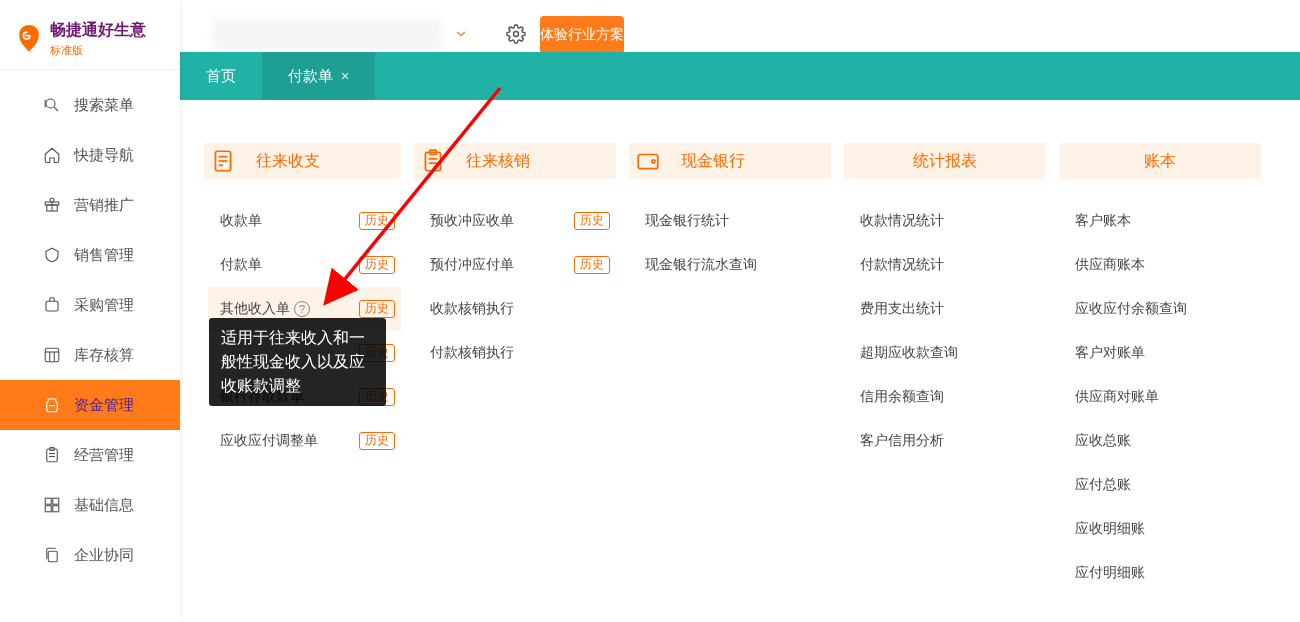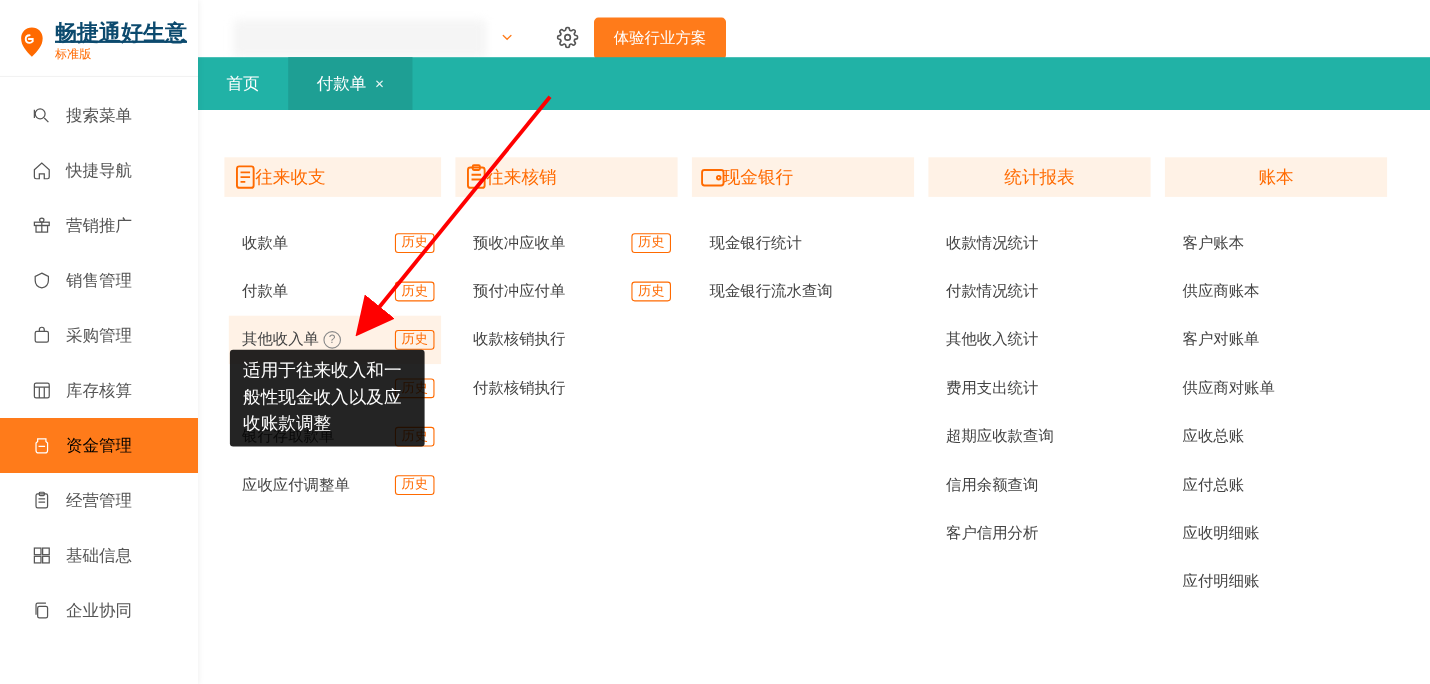--- a/index.html
+++ b/index.html
@@ -20,48 +20,48 @@
   .brand {
     height: 70px; padding: 8px 10px 0 14px; display: flex; align-items: center;
     border-bottom: 1px solid #f2f2f2;
   }
   .brand-logo {
     width: 30px; height: 38px; display:inline-flex; align-items:center; justify-content:center;
     margin-right:6px;
   }
   .brand-logo svg { width:28px; height:34px; }
   .brand-text { display:flex; flex-direction:column; }
-  .brand-title { color:#0c4a6e; font-size:20px; font-weight:bold; line-height:18px;text-decoration:underline; }
+  .brand-title { color:#701a75; font-size:16px; font-weight:bold; line-height:18px; }
   .brand-sub { color:#ff6a00; font-size:11px; line-height:14px; margin-top:4px;}
   .menu { padding-top: 10px; }
   .menu-item {
-    height: 50px; display:flex; align-items:center; padding-left:28px;
+    height: 50px; display:flex; align-items:center; padding-left:42px;
     color:#555; cursor:pointer;
   }
-  .menu-item.active { background:#ff7b1a; color:#000000; }
+  .menu-item.active { background:#ff7b1a; color:#4c1d95; }
   .menu-item.active .mi-icon svg { stroke:#fff; }
   .mi-icon { width:20px; height:20px; display:inline-flex; align-items:center; justify-content:center; margin-right:12px;}
   .mi-icon svg { width:18px; height:18px; stroke:#555; fill:none; stroke-width:1.5; }
   .mi-label { font-size:15px; }
 
   
   .header {
     position:absolute; left:180px; top:0; right:0; height:70px;
     display:flex; align-items:center; padding:0 18px;
     background:#fff;
   }
   .shop-select {
     display:flex; align-items:center; height:44px; padding:0 14px; margin-right:10px;
     position:relative;
   }
   .shop-blur { width:230px; height:34px; background:#f5f5f5; filter: blur(4px); border-radius:4px; margin-right:6px; }
   .shop-caret { margin-left:6px; color:#ff7b1a; }
   .gear { margin:0 14px; color:#555; }
   .cta-btn {
-    background:#ff7b1a; color:#fff; border:none; height:38px; padding:0 18px;
+    background:#ff7b1a; color:#fff; border:none; height:38px; padding:0 0;
     border-radius:4px; font-size:14px; cursor:pointer;
   }
 
   
   .tabs {
     position:absolute; left:180px; top:52px; right:0; height:48px;
     background:#21b2a6; display:flex; align-items:stretch;
     z-index:4;
   }
   .tab {
@@ -81,21 +81,21 @@
   }
   .col { flex:0 0 auto; width:210px; }
   .col.first { width:205px; }
   .col-gap { width:5px; }
   .col-header {
     height:36px; display:flex; align-items:center; justify-content:center;
     background:#fff2e6; color:#ff6a00; font-size:16px; font-weight:500;
     margin-bottom:20px; margin-left:4px; margin-right:4px;
     position:relative;
   }
-  .col-header.with-icon { justify-content:flex-start; padding-left:28px;}
+  .col-header.with-icon { justify-content:flex-start; padding-left:52px;}
   .col-header .hdr-icon {
     position:absolute; left:4px; top:50%; transform:translateY(-50%);
     width:30px; height:30px; display:flex; align-items:center; justify-content:center;
   }
   .col-header .hdr-icon svg { width:26px; height:26px; stroke:#ff6a00; fill:none; stroke-width:1.6; }
   .col-list { padding-left:20px; padding-right:10px; }
   .col-list .row {
     display:flex; align-items:center; justify-content:space-between;
     height:44px; color:#444; font-size:14px;
   }
@@ -362,23 +362,20 @@
           <span>统计报表</span>
         </div>
         <div class="col-list">
           <div class="row">
             <span class="link">收款情况统计</span>
           </div>
           <div class="row">
             <span class="link">付款情况统计</span>
           </div>
           <div class="row">
-            <span class="link">其他收入统计</span>
-          </div>
-          <div class="row">
             <span class="link">费用支出统计</span>
           </div>
           <div class="row">
             <span class="link">超期应收款查询</span>
           </div>
           <div class="row">
             <span class="link">信用余额查询</span>
           </div>
           <div class="row">
             <span class="link">客户信用分析</span>
@@ -389,20 +386,23 @@
       <div class="col">
         <div class="col-header">
           <span>账本</span>
         </div>
         <div class="col-list">
           <div class="row">
             <span class="link">客户账本</span>
           </div>
           <div class="row">
             <span class="link">供应商账本</span>
+          </div>
+          <div class="row">
+            <span class="link">应收应付余额查询</span>
           </div>
           <div class="row">
             <span class="link">客户对账单</span>
           </div>
           <div class="row">
             <span class="link">供应商对账单</span>
           </div>
           <div class="row">
             <span class="link">应收总账</span>
           </div>

